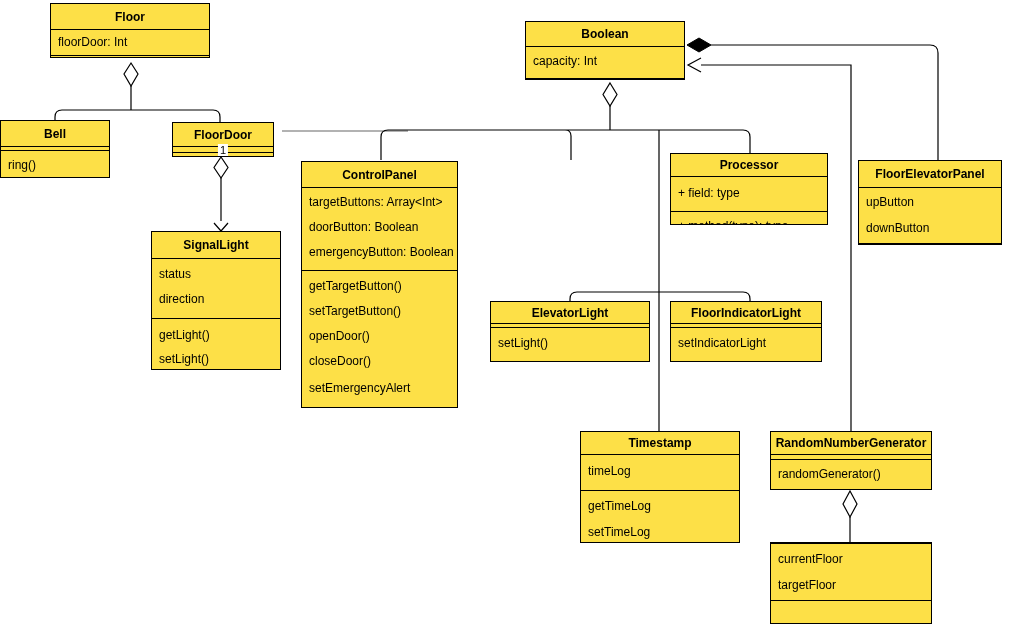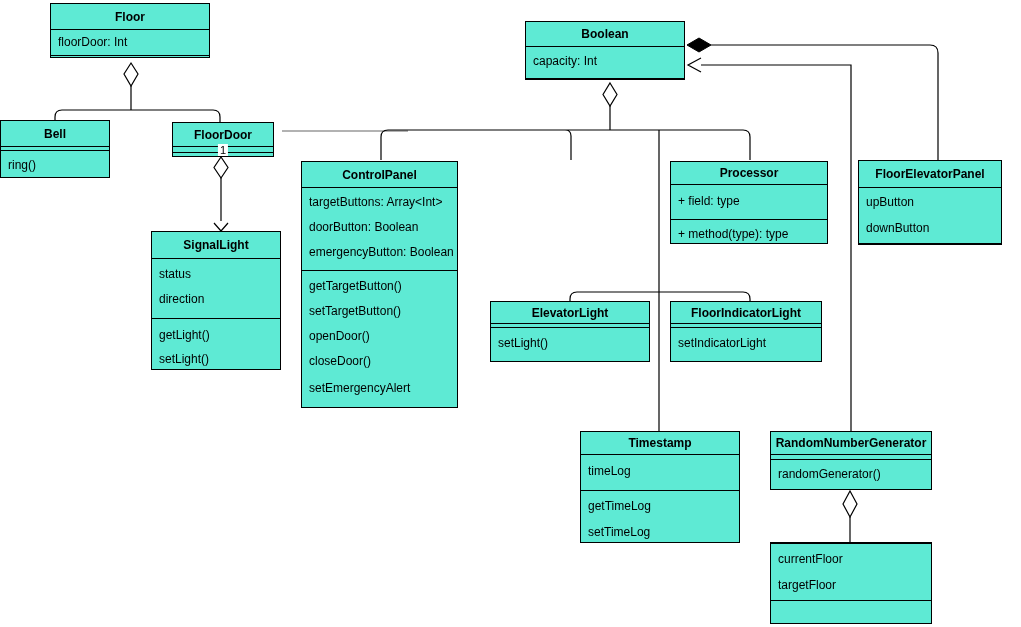--- a/index.html
+++ b/index.html
@@ -1,21 +1,21 @@
 <!DOCTYPE html>
 <html><head>
 <meta charset="utf-8">
 <style>
   html,body { margin:0; padding:0; background:#ffffff; }
   #canvas {
     position:relative; width:1021px; height:627px; background:#ffffff;
     font-family:"Liberation Sans", sans-serif; color:#000; overflow:hidden;
   }
   .cls {
-    position:absolute; background:#5eead4; border:1px solid #000;
+    position:absolute; background:#fde047; border:1px solid #000;
     box-sizing:border-box; display:flex; flex-direction:column;
   }
   .cls .t {
     flex:0 0 auto; font-weight:bold; font-size:12px; text-align:center;
     display:flex; align-items:center; justify-content:center; white-space:nowrap;
   }
   .sec { border-top:1px solid #000; flex:0 0 auto; overflow:hidden; }
   .sec.fill { flex:1 1 auto; }
   .row { font-size:12px; padding-left:7px; white-space:nowrap; }
   #svg-layer { position:absolute; left:0; top:0; pointer-events:none; }
@@ -107,21 +107,21 @@
 
   <div class="cls" style="left:525px;top:21px;width:160px;height:59px">
     <div class="t" style="height:24px">Boolean</div>
     <div class="sec" style="height:31px">
         <div class="row" style="line-height:29px">capacity: Int</div>
       </div>
     <div class="sec fill"></div>
   </div>
 
 
-  <div class="cls" style="left:670px;top:161px;width:158px;height:83px">
+  <div class="cls" style="left:670px;top:153px;width:158px;height:72px">
     <div class="t" style="height:22px">Processor</div>
     <div class="sec" style="height:34px">
         <div class="row" style="line-height:32px">+ field: type</div>
       </div>
     <div class="sec fill">
         <div class="row" style="line-height:29px">+ method(type): type</div>
       </div>
   </div>
 
   <div class="cls" style="left:490px;top:301px;width:160px;height:61px">

